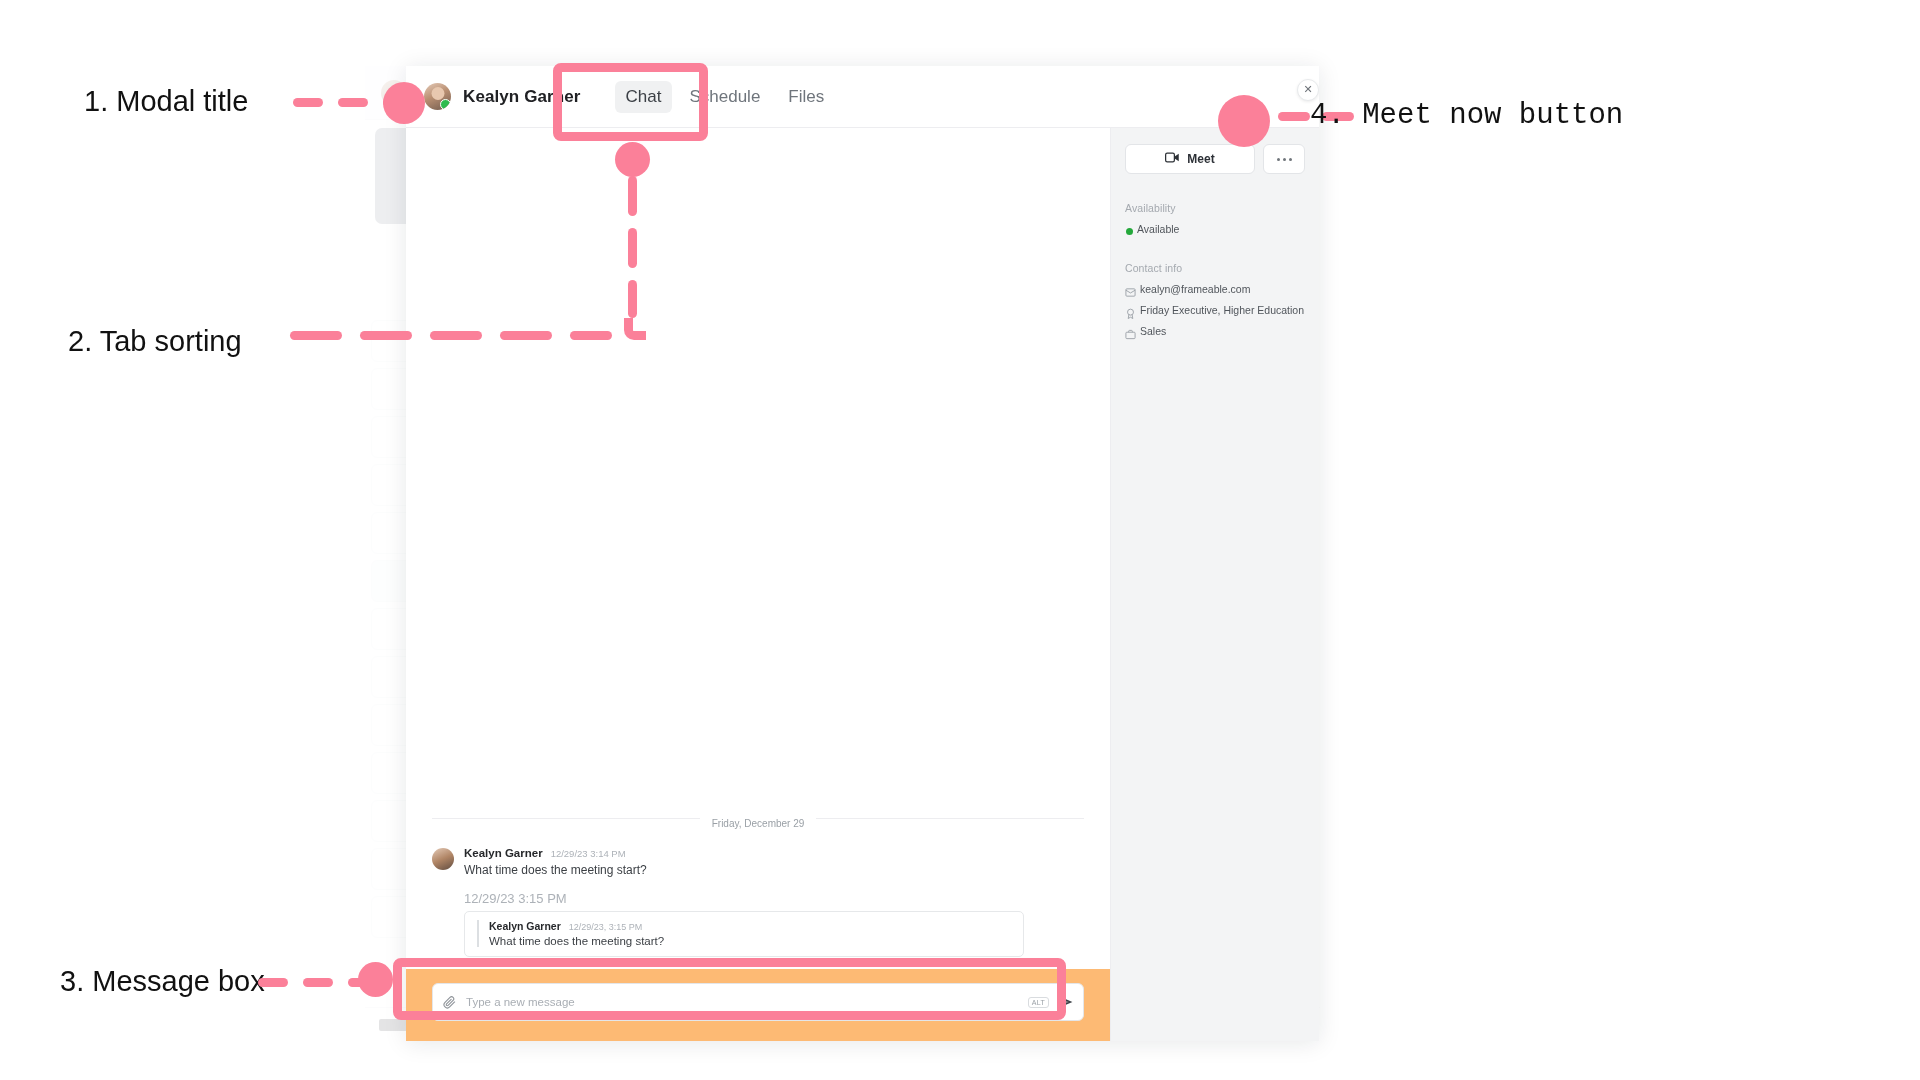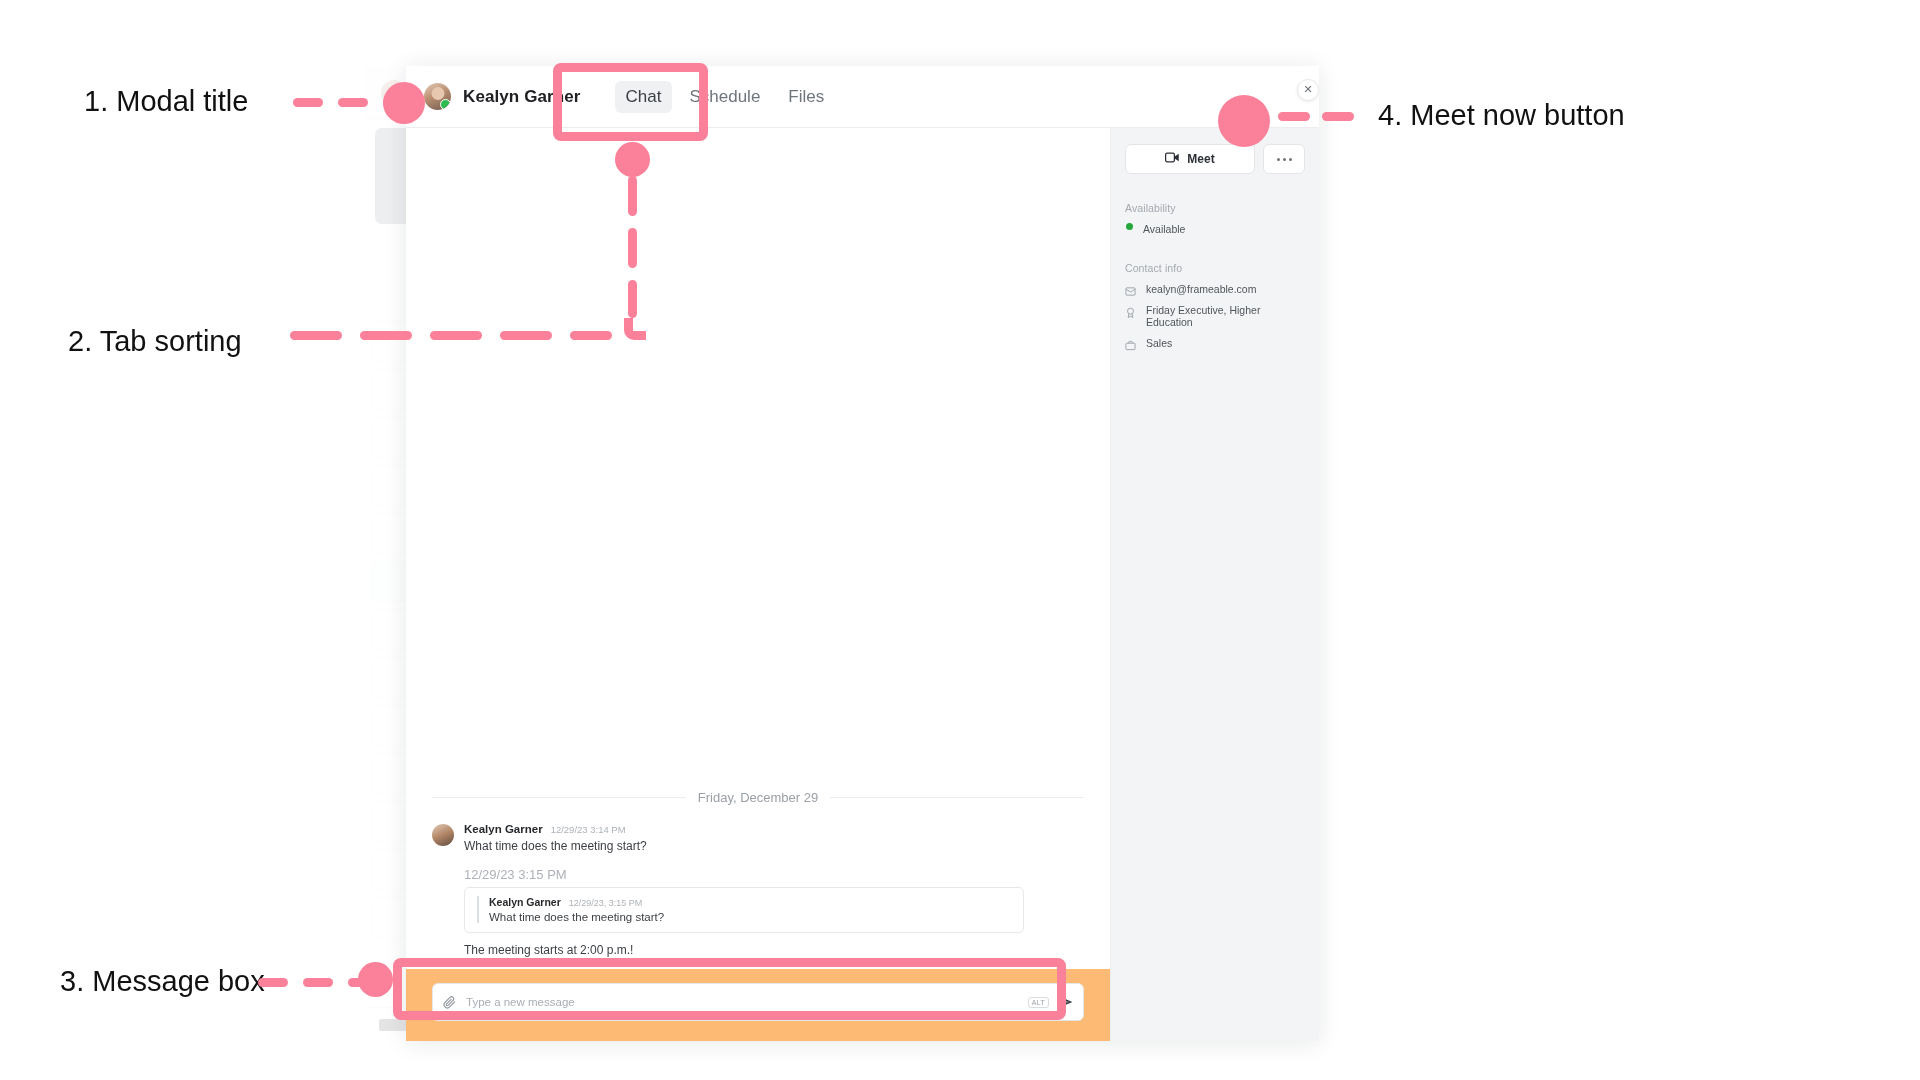--- a/index.html
+++ b/index.html
@@ -136,22 +136,22 @@
   .chat-col {
     flex: 1; min-width: 0; display: flex; flex-direction: column;
     background: #fff; border-right: 1px solid #ededf0;
   }
   .chat-scroll { flex: 1; overflow: hidden; position: relative; }
   .msgs {
     position: absolute; left: 0; right: 0; bottom: 0;
     padding: 0 26px 12px 26px;
   }
   .day-sep {
-    display: flex; align-items: center; gap: 12px;
-    font-size: 13px; color: #9aa0a6; margin: 0 0 18px 0;
+    display: flex; gap: 12px;
+    font-size: 10px; color: #9aa0a6; margin: 0 0 18px 0;
   }
   .day-sep::before, .day-sep::after {
     content: ""; flex: 1; height: 1px; background: #ededf0;
   }
   .msg { display: flex; gap: 10px; margin-bottom: 6px; }
   .msg-ava {
     width: 22px; height: 22px; border-radius: 50%; flex: none; margin-top: 1px;
     background: linear-gradient(155deg,#e5cbb8 0%, #b08565 50%, #5f4b40 100%);
   }
   .msg-main { flex: 1; min-width: 0; }
@@ -198,21 +198,21 @@
     font-size: 12px; color: #2c3036; font-weight: 600; cursor: pointer;
   }
   .btn-more {
     width: 42px; height: 30px; background: #fff; border: 1px solid #e3e5e8; border-radius: 6px;
     display: flex; align-items: center; justify-content: center; gap: 3px; cursor: pointer;
   }
   .btn-more .dot { width: 3px; height: 3px; border-radius: 50%; background: #70757b; }
   .info-h {
     font-size: 10.5px; color: #a4a9af; margin-bottom: 9px; letter-spacing: .1px;
   }
-  .info-row { display: flex; align-items: flex-start; gap: 10px; margin-bottom: 9px; }
+  .info-row { display: flex; align-items: flex-end; gap: 4px; margin-bottom: 9px; }
   .info-row .lab { font-size: 10.5px; color: #50555b; }
   .dot-avail { width: 7px; height: 7px; border-radius: 50%; background: #24a83b; flex:none; margin-left:1px;}
   .info-block { margin-bottom: 18px; }
   .ic { width: 11px; height: 11px; flex: none; color: #9aa0a6; }
 
   
   .m-close {
     position: absolute; right: -18px; top: -18px;
     width: 22px; height: 22px; border-radius: 50%;
     background: #fff; border: 1px solid #e8eaec;
@@ -429,21 +429,20 @@
                 <div class="quote-inner">
                   <div class="quote-meta">
                     <span class="quote-author">Kealyn Garner</span>
                     <span class="quote-time">12/29/23, 3:15 PM</span>
                   </div>
                   <div class="quote-text">What time does the meeting start?</div>
                 </div>
               </div>
             </div>
 
-            <div class="reply-text">The meeting starts at 2:00 p.m.!</div>
           </div>
         </div>
 
         <div class="composer-zone">
           <div class="composer">
             <span class="icon-clip">
               <svg width="13" height="13" viewBox="0 0 24 24" fill="none" stroke="#8d9298" stroke-width="2" stroke-linecap="round">
                 <path d="M21.44 11.05l-9.19 9.19a6 6 0 0 1-8.49-8.49l9.19-9.19a4 4 0 0 1 5.66 5.66l-9.2 9.19a2 2 0 0 1-2.83-2.83l8.49-8.48"></path>
               </svg>
             </span>
@@ -546,15 +545,15 @@
   <div class="ann-label" style="left:40px; top:965px;margin-left:20px;">3. Message box</div>
   <div class="dash-h" style="left:258px; top:978px; width:30px;"></div>
   <div class="dash-h" style="left:303px; top:978px; width:30px;"></div>
   <div class="dash-h" style="left:348px; top:978px; width:22px;"></div>
   <div class="ann-dot" style="left:358px; top:962px; width:35px; height:35px;"></div>
   <div class="ann-box" style="left:393px; top:958px; width:673px; height:62px;"></div>
 
   <div class="ann-dot" style="left:1218px; top:95px; width:52px; height:52px;"></div>
   <div class="dash-h" style="left:1278px; top:112px; width:32px;"></div>
   <div class="dash-h" style="left:1322px; top:112px; width:32px;"></div>
-  <div class="ann-label" style="left:1378px; top:99px;">4. Meet now button</div>
+  <div class="ann-label" style="left:1310px; top:99px;font-family:Liberation Mono, monospace;">4. Meet now button</div>
 
 </div>
 
 </body></html>

